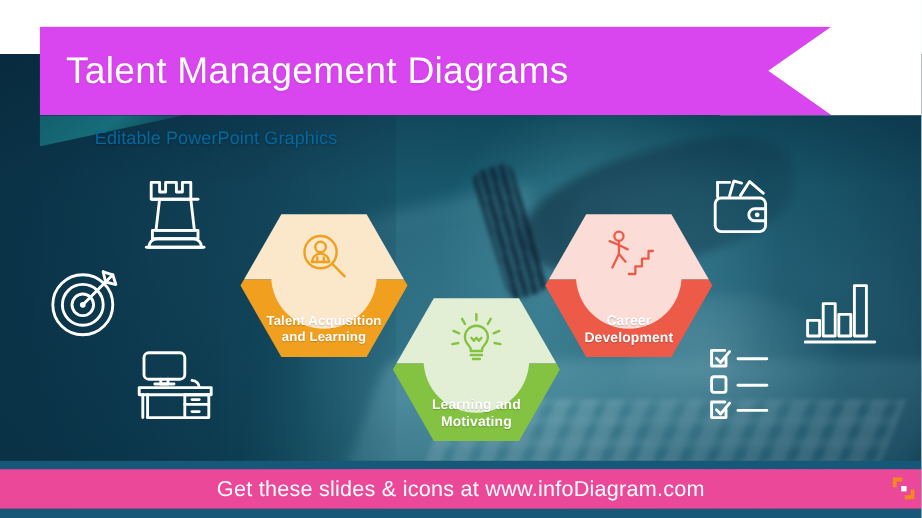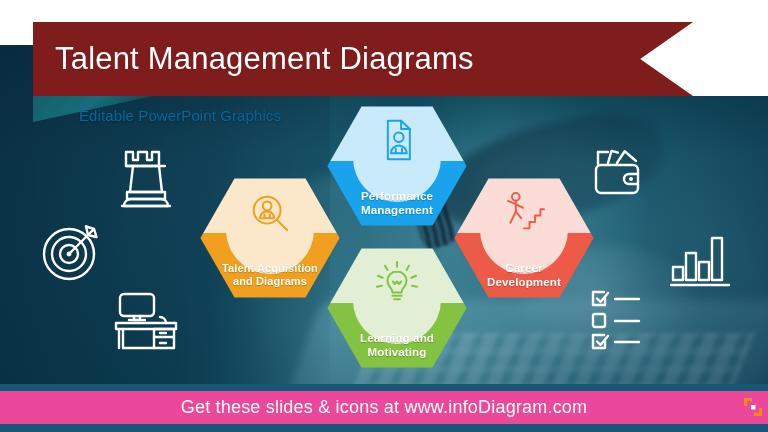--- a/index.html
+++ b/index.html
@@ -46,21 +46,21 @@
   .bg-photo .teal-wash{position:absolute;inset:0;background:rgba(17,92,119,.30);mix-blend-mode:multiply;}
 
   
   .white-top-left{position:absolute;left:0;top:0;width:768px;height:45px;background:#ffffff;}
   .white-top-right{position:absolute;left:600px;top:0;width:168px;height:96px;background:#ffffff;}
 
   
   .banner-shadow{position:absolute;left:33px;top:96px;width:120px;height:26px;
      background:linear-gradient(140deg,#14616f 0%,#17707c 45%,rgba(23,112,124,0) 100%);
      clip-path:polygon(0 0,100% 0,0 100%);opacity:.95;}
-  .banner{position:absolute;left:33px;top:22px;width:660px;height:74px;background:#7f1d1d;
+  .banner{position:absolute;left:33px;top:22px;width:660px;height:74px;background:#d946ef;
      clip-path:polygon(0 0, 100% 0, 92% 50%, 100% 100%, 0 100%);
      display:flex;align-items:center;}
   .banner-title{color:#ffffff;font-size:31px;letter-spacing:.2px;font-weight:400;padding-left:22px;
      white-space:nowrap;text-shadow:0 1px 2px rgba(0,0,0,.10);}
 
   .subtitle{position:absolute;left:79px;top:107px;color:#0369a1;font-size:15px;font-weight:400;
      letter-spacing:.1px;text-shadow:0 1px 2px rgba(0,0,0,.35);}
 
   
   .hex{position:absolute;overflow:hidden;
@@ -133,43 +133,24 @@
         <circle cx="21" cy="21" r="14"></circle>
         <line x1="31.2" y1="31.2" x2="42" y2="42"></line>
         <circle cx="21" cy="16.5" r="4.6"></circle>
         <path d="M13.6 29.5c0-4.1 3.3-7.2 7.4-7.2s7.4 3.1 7.4 7.2z"></path>
         <line x1="18.2" y1="25.6" x2="18.2" y2="29.5"></line>
         <line x1="23.8" y1="25.6" x2="23.8" y2="29.5"></line>
       </svg>
     </div>
     <div class="lbl" style="font-size:11px">
       <div>Talent  Acquisition</div>
-      <div>and Diagrams</div>
-    </div>
-  </div>
-
-  <div class="hex" id="hex-perf">
-    <div class="top" style="background:#c9eafb"></div>
-    <div class="bot" style="background:#18a3ec"></div>
-    <div class="disc" style="background:#c9eafb"></div>
-    <div class="ico">
-      <svg width="42" height="44" viewBox="0 0 44 48" fill="none" stroke="#18a3ec" stroke-width="2.1" stroke-linecap="round" stroke-linejoin="round">
-        <path d="M12 3h14.5L36 12v33H12z"></path>
-        <path d="M26.5 3v9H36"></path>
-        <circle cx="24" cy="21" r="5.2"></circle>
-        <path d="M15.4 38.5c0-4.8 3.9-8.5 8.6-8.5s8.6 3.7 8.6 8.5z"></path>
-        <line x1="20.6" y1="33.6" x2="20.6" y2="38.5"></line>
-        <line x1="27.4" y1="33.6" x2="27.4" y2="38.5"></line>
-      </svg>
-    </div>
-    <div class="lbl" style="font-size:11.6px">
-      <div>Performance</div>
-      <div>Management</div>
-    </div>
-  </div>
+      <div>and Learning</div>
+    </div>
+  </div>
+
 
   <div class="hex" id="hex-learn">
     <div class="top" style="background:#e3efd4"></div>
     <div class="bot" style="background:#84c341"></div>
     <div class="disc" style="background:#e3efd4"></div>
     <div class="ico">
       <svg width="46" height="44" viewBox="0 0 48 46" fill="none" stroke="#84c341" stroke-width="2.1" stroke-linecap="round" stroke-linejoin="round">
         <path d="M24 12c-5.6 0-10 4.3-10 9.6 0 3.6 2 6.2 3.6 8 1 1.1 1.5 2.2 1.5 3.4v1h9.8v-1c0-1.2.5-2.3 1.5-3.4 1.6-1.8 3.6-4.4 3.6-8C34 16.3 29.6 12 24 12z"></path>
         <line x1="19.1" y1="37.4" x2="28.9" y2="37.4"></line>
         <line x1="21" y1="41" x2="27" y2="41"></line>

